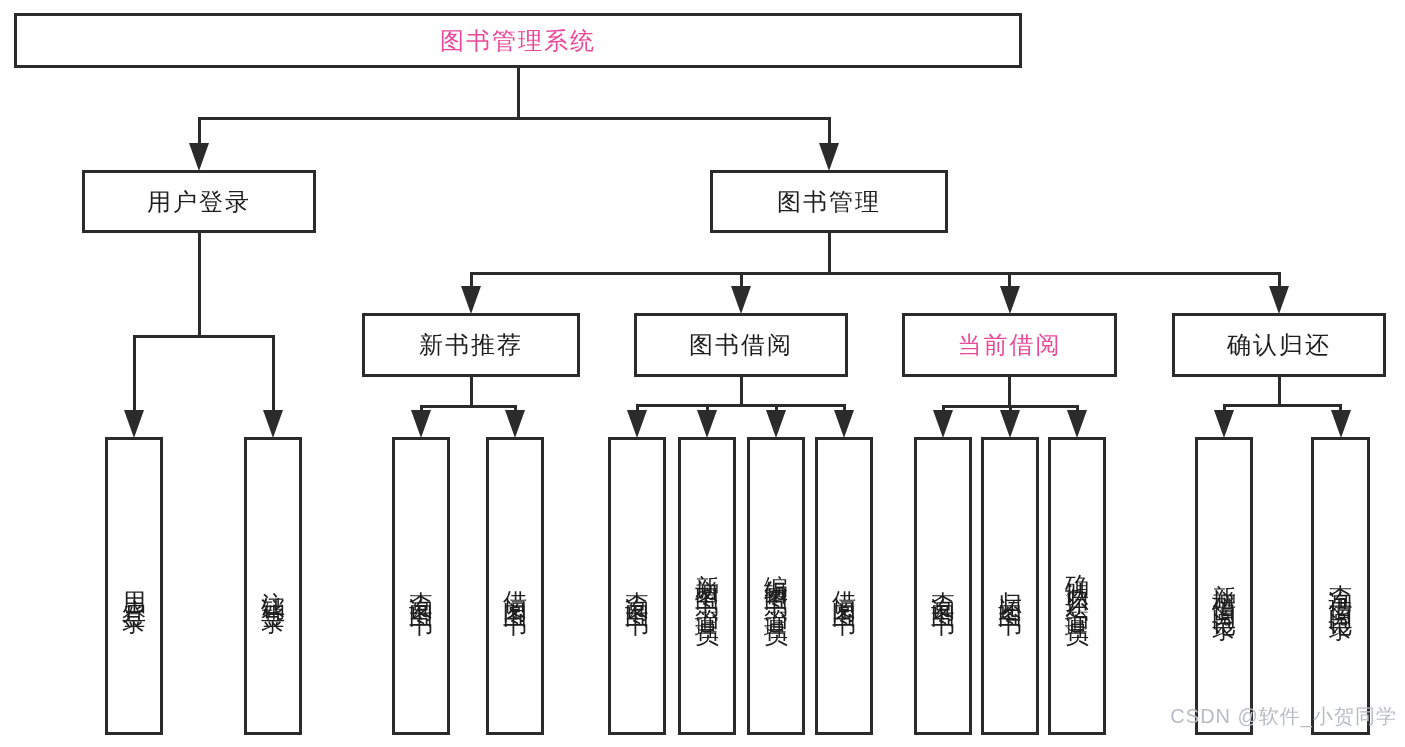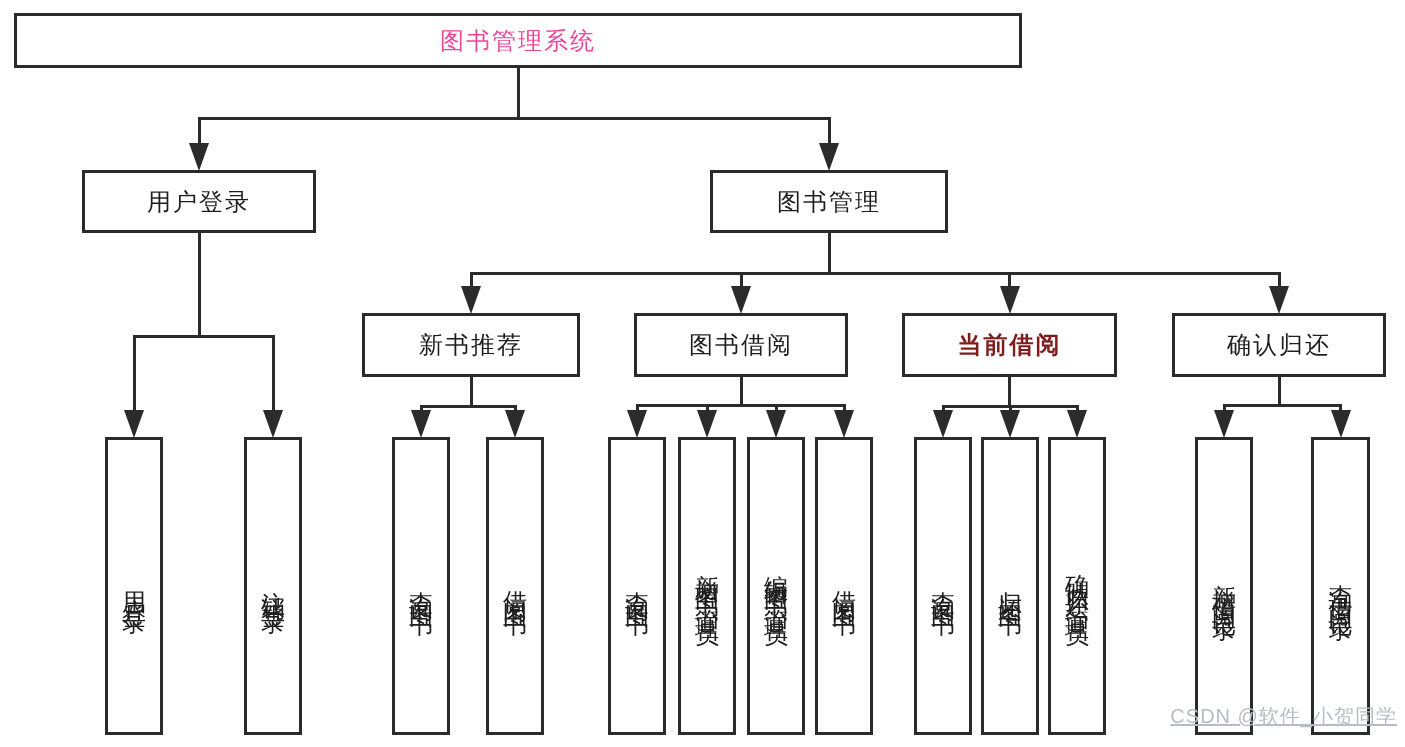--- a/index.html
+++ b/index.html
@@ -52,21 +52,20 @@
   }
   .watermark {
     position: absolute;
     top: 703px;
     right: 8px;
     font-size: 20px;
     color: #b7bcc4;
     letter-spacing: 1px;
     z-index: 5;
     white-space: nowrap;
-    text-decoration: underline;
   }
 </style>
 </head>
 <body>
 
 <div id="canvas" style="background: rgb(255, 255, 255);">
   <div class="watermark" style="color: rgb(183, 188, 196);">CSDN @软件_小贺同学</div>
 <div class="box h" style="left: 14px; top: 13px; width: 1008px; height: 55px; border-color: rgb(43, 43, 43); background: rgb(255, 255, 255); color: #ec4899;">
       <span>图书管理系统</span>
     </div>
@@ -75,21 +74,21 @@
     </div>
     <div class="box h" style="left: 710px; top: 170px; width: 238px; height: 63px; border-color: rgb(43, 43, 43); background: rgb(255, 255, 255); color: rgb(30, 30, 30); font-family: Liberation Mono, monospace;">
       <span>图书管理</span>
     </div>
     <div class="box h" style="left: 362px; top: 313px; width: 218px; height: 64px; border-color: rgb(43, 43, 43); background: rgb(255, 255, 255); color: rgb(30, 30, 30);">
       <span>新书推荐</span>
     </div>
     <div class="box h" style="left: 634px; top: 313px; width: 214px; height: 64px; border-color: rgb(43, 43, 43); background: rgb(255, 255, 255); color: rgb(30, 30, 30);">
       <span>图书借阅</span>
     </div>
-    <div class="box h" style="left: 902px; top: 313px; width: 215px; height: 64px; border-color: rgb(43, 43, 43); background: rgb(255, 255, 255); color: #7f1d1d; font-weight: bold;">
+    <div class="box h" style="left: 902px; top: 313px; width: 215px; height: 64px; border-color: rgb(43, 43, 43); background: rgb(255, 255, 255); color: #ec4899;">
       <span>当前借阅</span>
     </div>
     <div class="box h" style="left: 1172px; top: 313px; width: 214px; height: 64px; border-color: rgb(43, 43, 43); background: rgb(255, 255, 255); color: rgb(30, 30, 30);">
       <span>确认归还</span>
     </div>
     <div class="box v" style="left: 105px; top: 437px; width: 58px; height: 298px; border-color: rgb(43, 43, 43); background: rgb(255, 255, 255); color: rgb(30, 30, 30);">
       <span>用户登录</span>
     </div>
     <div class="box v" style="left: 244px; top: 437px; width: 58px; height: 298px; border-color: rgb(43, 43, 43); background: rgb(255, 255, 255); color: rgb(30, 30, 30);">
       <span>注销登录</span>

